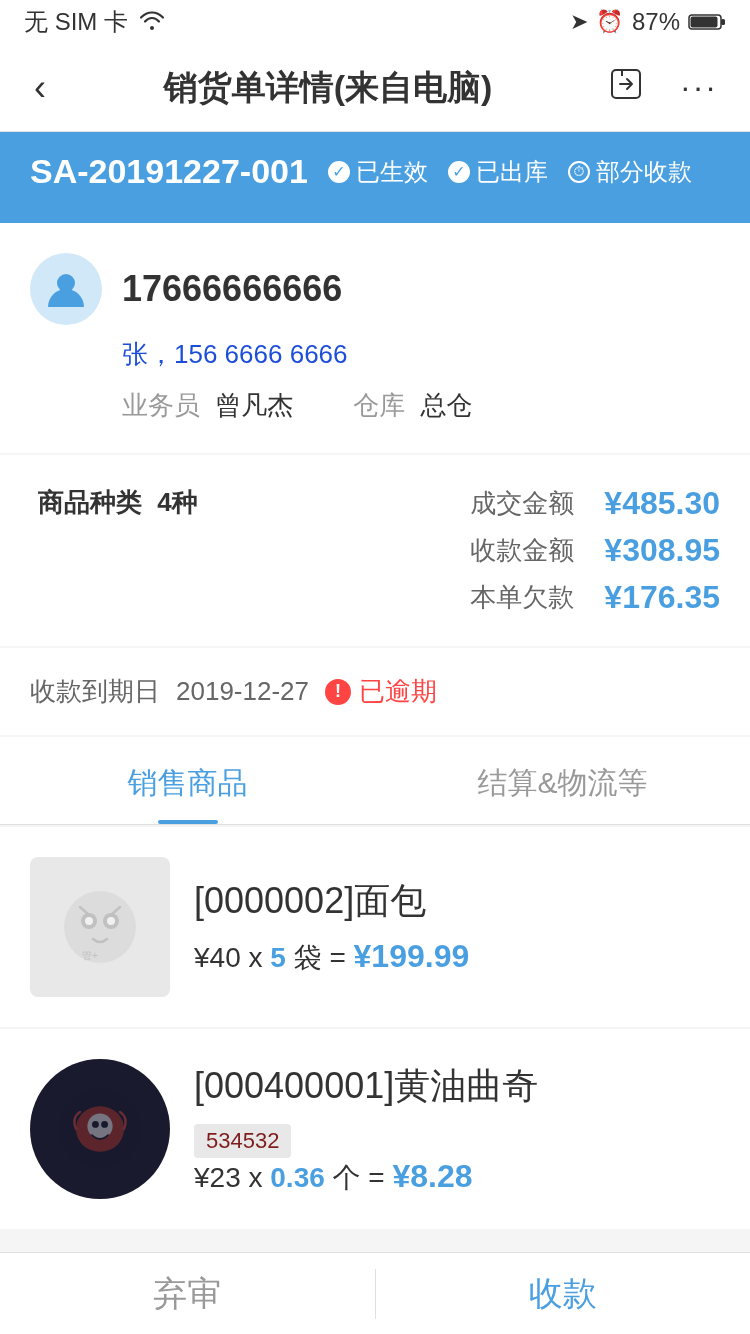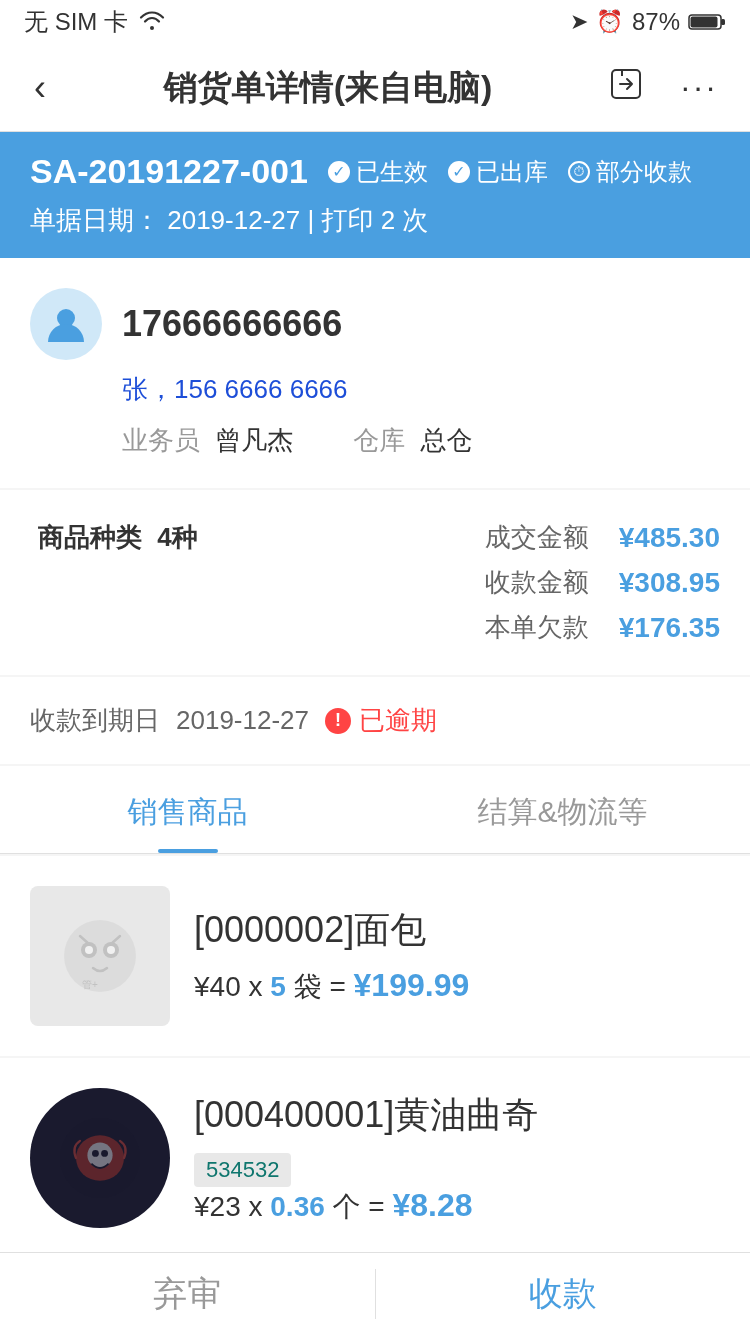--- a/index.html
+++ b/index.html
@@ -158,21 +158,21 @@
       padding: 30px;
       margin-bottom: 2px;
       display: flex;
       justify-content: space-between;
       align-items: flex-start;
     }
     .stats-left { font-size: 26px; color: #666; }
     .stats-left span { color: #333; font-weight: 600; margin-left: 8px; }
     .stats-right { display: flex; flex-direction: column; align-items: flex-end; gap: 10px; }
     .stats-row { display: flex; gap: 30px; font-size: 26px; color: #666; align-items: center; }
-    .stats-amount { color: #4A9FE0; font-size: 28px; font-weight: 600; }
+    .stats-amount { color: #4A9FE0; font-size: 32px; font-weight: 600; }
 
     
     .due-section {
       background: #fff;
       padding: 26px 30px;
       margin-bottom: 2px;
       display: flex;
       align-items: center;
       font-size: 26px;
       color: #666;
@@ -258,21 +258,21 @@
     .product-info { flex: 1; }
     .product-name {
       font-size: 36px;
       color: #333;
       margin-bottom: 12px;
       font-weight: 500;
     }
     .product-tag {
       display: inline-block;
       background: #e8e8e8;
-      color: #0f766e;
+      color: #7f1d1d;
       font-size: 22px;
       padding: 4px 12px;
       border-radius: 4px;
       margin-bottom: 0;
     }
     .product-price {
       font-size: 28px;
       color: #333;
     }
     .product-price .highlight { color: #4A9FE0; font-weight: 600; }
@@ -364,25 +364,20 @@
     </span>
     <span class="badge">
       <span class="badge-check">✓</span>
       <span>已出库</span>
     </span>
     <span class="badge">
       <span class="badge-clock">⏱</span>
       <span>部分收款</span>
     </span>
   </div>
-  <div class="header-banner-row2">
-    <span>单据日期：</span>
-    <span>2019-12-27</span>
-    <span>| 打印 2 次</span>
-  </div>
 </div>
 
 <div class="customer-section">
   <div class="customer-row">
     <div class="avatar">
       <svg viewBox="0 0 44 44" fill="none">
         <circle cx="22" cy="16" r="9" fill="#4A9FE0"></circle>
         <path d="M4 40c0-9.9 8.1-18 18-18s18 8.1 18 18" fill="#4A9FE0"></path>
       </svg>
     </div>

